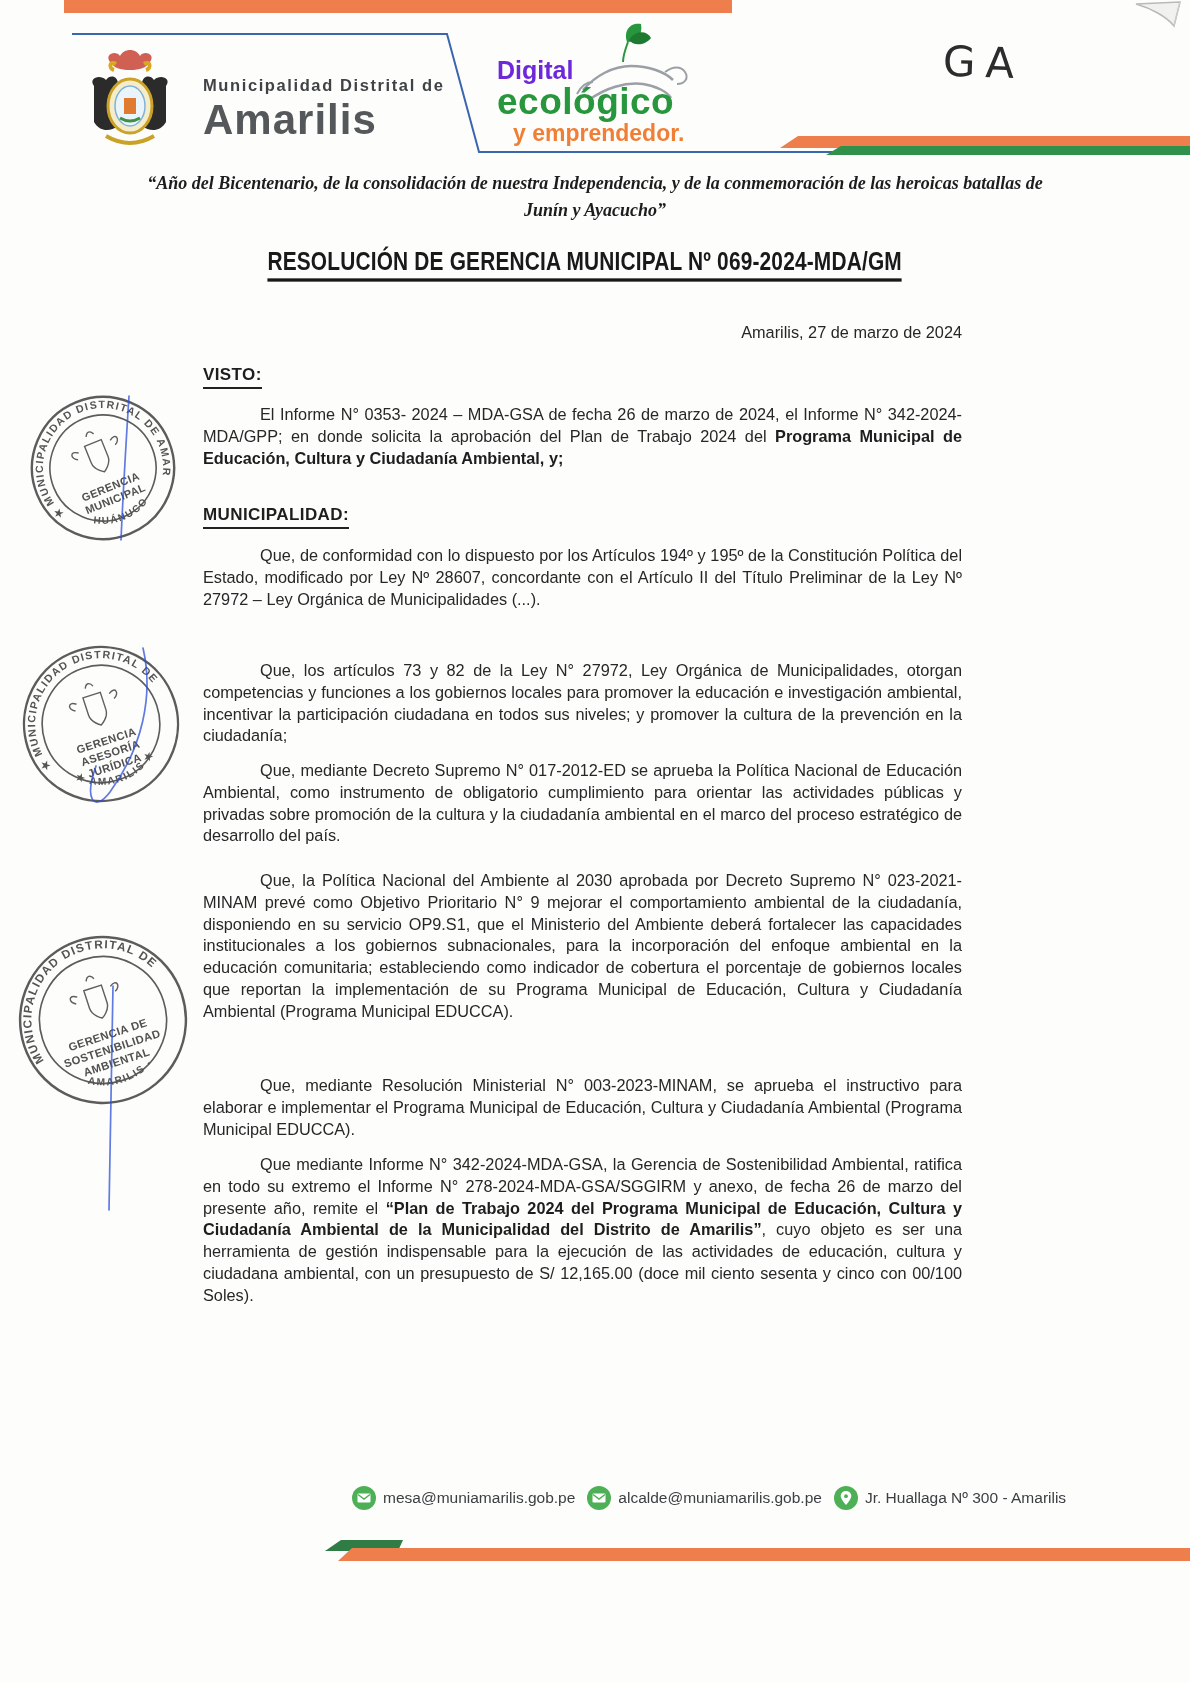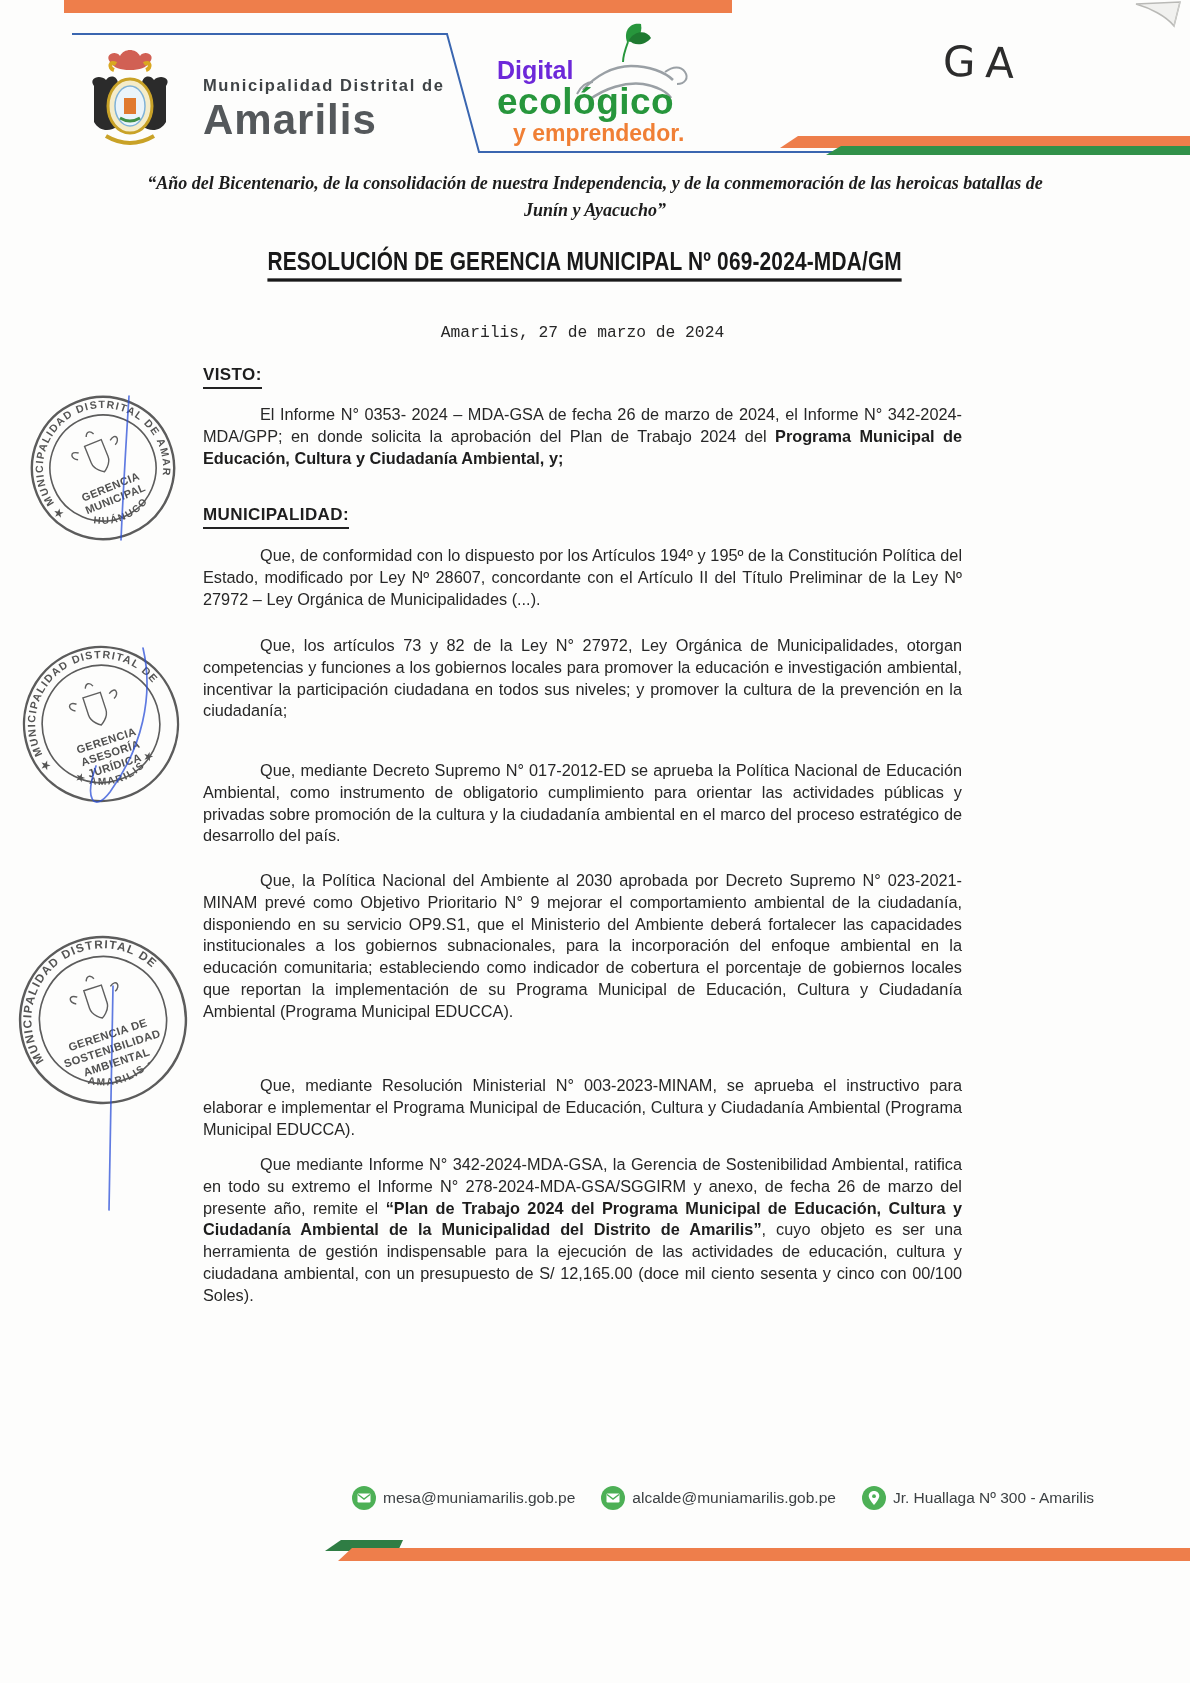--- a/index.html
+++ b/index.html
@@ -31,41 +31,41 @@
         font-family:"Liberation Serif",serif;font-style:italic;font-weight:700;
         font-size:18px;line-height:1.5;color:#1d1d1d;}
   .doc-title{position:absolute;left:160px;top:247px;width:850px;text-align:center;}
   .doc-title-inner{display:inline-block;transform:scale(.87,1.1);transform-origin:center;
         font-size:24px;font-weight:800;letter-spacing:.2px;color:#191919;
         border-bottom:3px solid #191919;padding-bottom:2px;}
 
   
   .content{position:absolute;left:203px;top:312px;width:759px;font-size:16.3px;line-height:21.8px;}
   .blk{position:absolute;left:0;width:100%;}
-  .dateline{top:10px;text-align:center;padding-right:32px;font-family:Liberation Mono, monospace;}
+  .dateline{top:10px;text-align:right;padding-right:32px;}
   .h-underline{display:inline-block;font-weight:700;font-size:17px;letter-spacing:.4px;
         border-bottom:2.2px solid #222;padding-bottom:1px;color:#1e1e1e;}
   .para{text-align:justify;margin:0;}
   .indent{text-indent:57px;}
   .para strong{font-weight:700;color:#1d1d1d;}
 
   
   .stamp{position:absolute;opacity:.88;mix-blend-mode:multiply;}
   .st-ring{fill:none;stroke:#464646;stroke-width:2.4px;}
   .st-ring.thin{stroke-width:1.6px;}
   .st-ring-text{font-family:"Liberation Sans",sans-serif;font-size:10.6px;font-weight:700;
         letter-spacing:1.3px;fill:#3c3c3c;}
   .st-ring-text.small{font-size:10px;letter-spacing:1.6px;}
   .st-center{font-family:"Liberation Sans",sans-serif;font-weight:700;font-size:11px;
         fill:#383838;text-anchor:middle;letter-spacing:.4px;}
   .st-emblem{fill:none;stroke:#4a4a4a;stroke-width:1.4px;}
   .pen-overlay{position:absolute;left:0;top:0;width:1190px;height:1683px;pointer-events:none;}
 
   
-  .footer-row{position:absolute;left:352px;top:1486px;display:flex;align-items:center;gap:26px;
+  .footer-row{position:absolute;left:352px;top:1486px;display:flex;align-items:center;gap:12px;
         font-size:15.5px;color:#3c4043;font-weight:400;}
   .f-item{display:flex;align-items:center;gap:7px;}
   .f-icon{width:24px;height:24px;flex:0 0 auto;}
   .footer-green{position:absolute;left:325px;top:1540px;width:78px;height:11px;background:#2f7d44;
         clip-path:polygon(16px 0,100% 0,calc(100% - 5px) 100%,0 100%);}
   .footer-orange{position:absolute;left:338px;top:1548px;width:852px;height:13px;background:#ee7e4b;
         clip-path:polygon(14px 0,100% 0,100% 100%,0 100%);}
 </style>
 </head>
 <body>
@@ -129,21 +129,21 @@
       <span class="h-underline">VISTO:</span>
     </div>
 
     <p class="blk para indent" style="top:92px"><span>El Informe N° 0353- 2024 – MDA-GSA de fecha 26 de marzo de 2024, el Informe N° 342-2024-MDA/GPP; en donde solicita la aprobación del Plan de Trabajo 2024 del </span><strong>Programa Municipal de Educación, Cultura y Ciudadanía Ambiental, y;</strong></p>
 
     <div class="blk" style="top:192px">
       <span class="h-underline">MUNICIPALIDAD:</span>
     </div>
 
     <p class="blk para indent" style="top:233px">Que, de conformidad con lo dispuesto por los Artículos 194º y 195º de la Constitución Política del Estado, modificado por Ley Nº 28607, concordante con el Artículo II del Título Preliminar de la Ley Nº 27972 – Ley Orgánica de Municipalidades (...).</p>
-    <p class="blk para indent" style="top:323px">Que, los artículos 73 y 82 de la Ley N° 27972, Ley Orgánica de Municipalidades, otorgan competencias y funciones a los gobiernos locales para promover la educación e investigación ambiental, incentivar la participación ciudadana en todos sus niveles; y promover la cultura de la prevención en la ciudadanía;</p>
+    <p class="blk para indent" style="top:348px">Que, los artículos 73 y 82 de la Ley N° 27972, Ley Orgánica de Municipalidades, otorgan competencias y funciones a los gobiernos locales para promover la educación e investigación ambiental, incentivar la participación ciudadana en todos sus niveles; y promover la cultura de la prevención en la ciudadanía;</p>
     <p class="blk para indent" style="top:448px">Que, mediante Decreto Supremo N° 017-2012-ED se aprueba la Política Nacional de Educación Ambiental, como instrumento de obligatorio cumplimiento para orientar las actividades públicas y privadas sobre promoción de la cultura y la ciudadanía ambiental en el marco del proceso estratégico de desarrollo del país.</p>
     <p class="blk para indent" style="top:558px">Que, la Política Nacional del Ambiente al 2030 aprobada por Decreto Supremo N° 023-2021-MINAM prevé como Objetivo Prioritario N° 9 mejorar el comportamiento ambiental de la ciudadanía, disponiendo en su servicio OP9.S1, que el Ministerio del Ambiente deberá fortalecer las capacidades institucionales a los gobiernos subnacionales, para la incorporación del enfoque ambiental en la educación comunitaria; estableciendo como indicador de cobertura el porcentaje de gobiernos locales que reportan la implementación de su Programa Municipal de Educación, Cultura y Ciudadanía Ambiental (Programa Municipal EDUCCA).</p>
     <p class="blk para indent" style="top:763px">Que, mediante Resolución Ministerial N° 003-2023-MINAM, se aprueba el instructivo para elaborar e implementar el Programa Municipal de Educación, Cultura y Ciudadanía Ambiental (Programa Municipal EDUCCA).</p>
     <p class="blk para indent" style="top:842px"><span>Que mediante Informe N° 342-2024-MDA-GSA, la Gerencia de Sostenibilidad Ambiental, ratifica en todo su extremo el Informe N° 278-2024-MDA-GSA/SGGIRM y anexo, de fecha 26 de marzo del presente año, remite el </span><strong>“Plan de Trabajo 2024 del Programa Municipal de Educación, Cultura y Ciudadanía Ambiental de la Municipalidad del Distrito de Amarilis”</strong><span>, cuyo objeto es ser una herramienta de gestión indispensable para la ejecución de las actividades de educación, cultura y ciudadana ambiental, con un presupuesto de S/ 12,165.00 (doce mil ciento sesenta y cinco con 00/100 Soles).</span></p>
   </div>
 
   <svg class="stamp" style="left:28px;top:393px;width:150px;height:150px;transform:rotate(-22deg)" viewBox="0 0 150 150">
     <circle class="st-ring" cx="75" cy="75" r="71"></circle>
     <circle class="st-ring thin" cx="75" cy="75" r="53"></circle>
     <path id="s1top" d="M 23,105 A 60,60 0 1 1 127,105" fill="none"></path>

